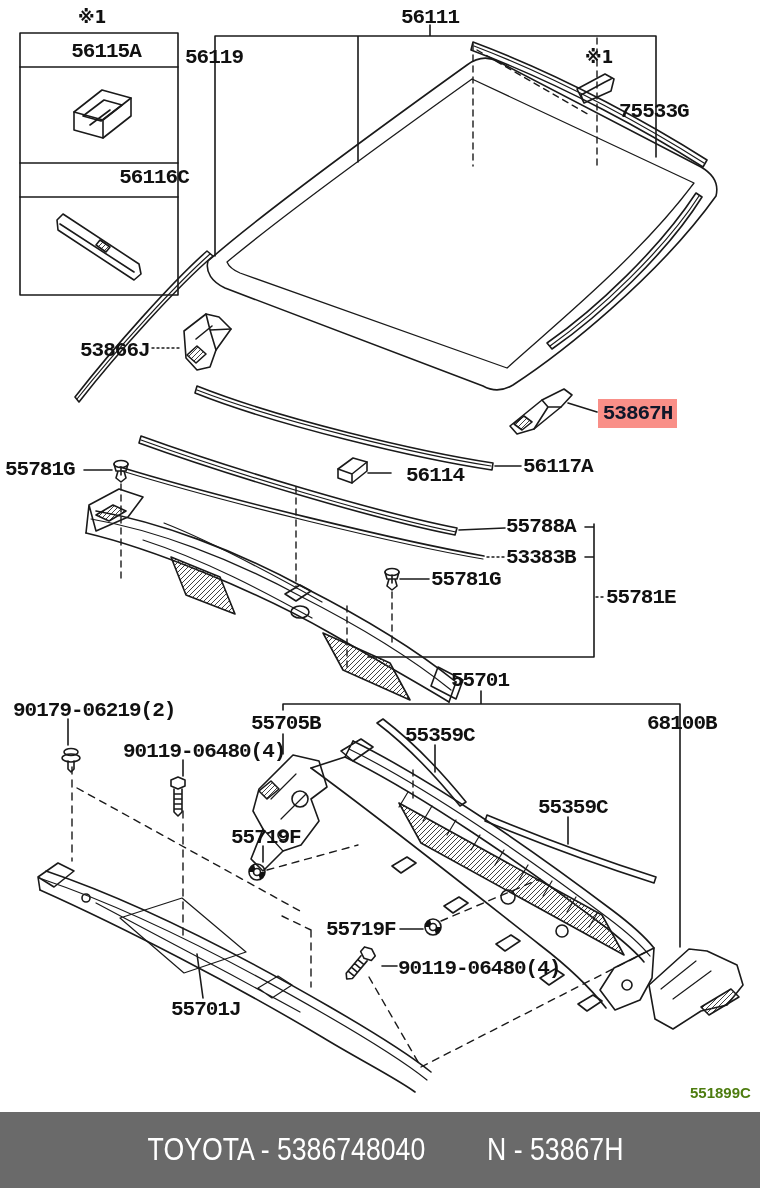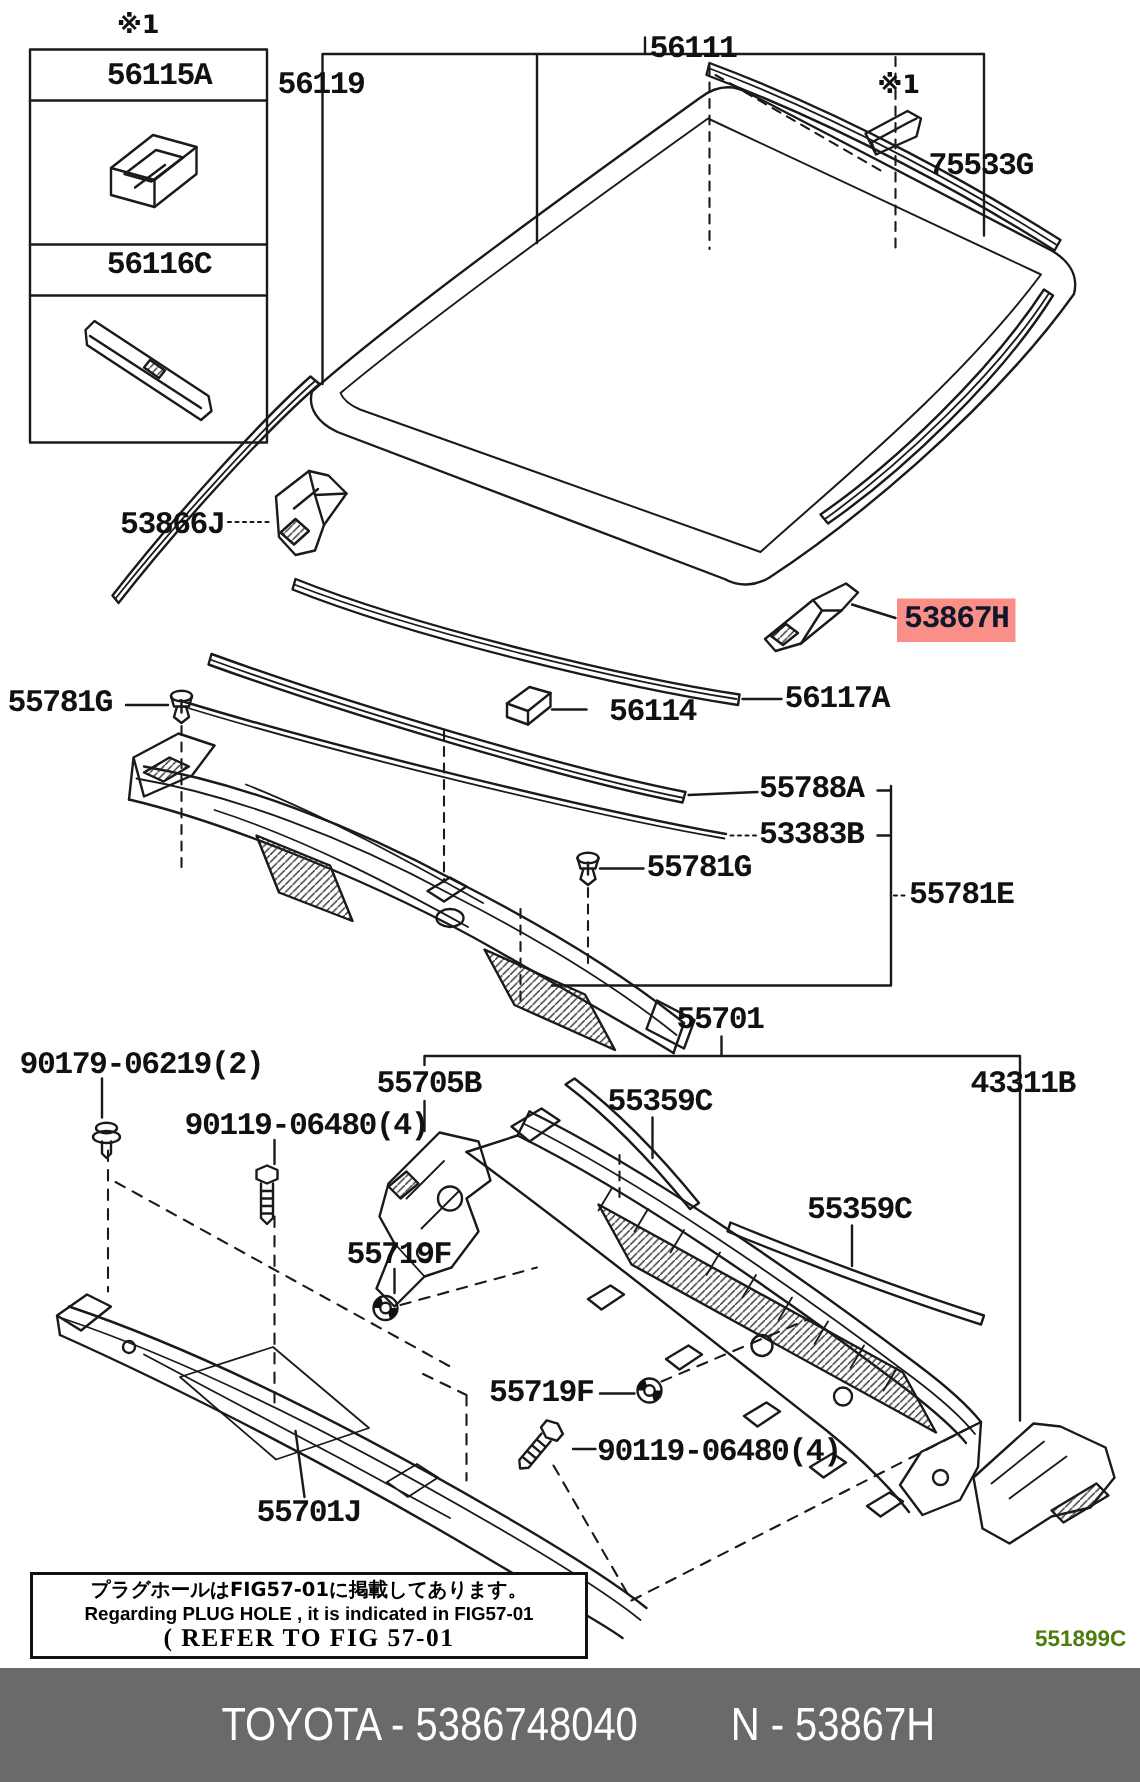--- a/index.html
+++ b/index.html
@@ -220,51 +220,46 @@
     <g stroke-dasharray="7 6" stroke-width="1.4">
       <path d="M72 767 V861 M183 811 V941 M267 870 L358 845 M441 921 L540 879"></path>
       <path d="M369 977 L421 1067 M421 1067 L648 951 M311 930 V987 M282 916 L311 930 M77 788 L300 911"></path>
     </g>
   </svg>
 
   <div class="ref" style="left:78px;top:8px;">※1</div>
   <div class="ref" style="left:585px;top:48px;">※1</div>
 
   <div class="cellhead" style="top:41px;">56115A</div>
-  <div class="cellhead" style="top:167px;">56116C</div>
+  <div class="cellhead" style="top:167px;padding-left:48px;">56116C</div>
 
   <div class="lbl" style="left:185px;top:47px;">56119</div>
-  <div class="lbl" style="left:401px;top:23px;margin-left:32px;">56111</div>
+  <div class="lbl" style="left:401px;top:7px;">56111</div>
   <div class="lbl" style="left:619px;top:101px;">75533G</div>
   <div class="lbl" style="left:80px;top:340px;">53866J</div>
   <div class="hl">53867H</div>
   <div class="lbl" style="left:406px;top:465px;">56114</div>
   <div class="lbl" style="left:523px;top:456px;">56117A</div>
   <div class="lbl" style="left:5px;top:459px;">55781G</div>
   <div class="lbl" style="left:506px;top:516px;">55788A</div>
   <div class="lbl" style="left:506px;top:547px;">53383B</div>
   <div class="lbl" style="left:431px;top:569px;">55781G</div>
   <div class="lbl" style="left:606px;top:587px;">55781E</div>
   <div class="lbl" style="left:451px;top:670px;">55701</div>
   <div class="lbl" style="left:13px;top:700px;">90179-06219(2)</div>
   <div class="lbl" style="left:251px;top:713px;">55705B</div>
   <div class="lbl" style="left:123px;top:741px;">90119-06480(4)</div>
-  <div class="lbl" style="left:647px;top:713px;">43311B</div>
+  <div class="lbl" style="left:647px;top:713px;">68100B</div>
   <div class="lbl" style="left:405px;top:725px;">55359C</div>
   <div class="lbl" style="left:538px;top:797px;">55359C</div>
   <div class="lbl" style="left:231px;top:827px;">55719F</div>
   <div class="lbl" style="left:326px;top:919px;">55719F</div>
   <div class="lbl" style="left:398px;top:958px;">90119-06480(4)</div>
   <div class="lbl" style="left:171px;top:999px;">55701J</div>
 
-  <div id="notebox">
-    <div class="jp">プラグホールはFIG57-01に掲載してあります。</div>
-    <div class="en">Regarding PLUG HOLE , it is indicated in FIG57-01</div>
-    <div class="rf">( REFER TO FIG 57-01</div>
-  </div>
 
   <div id="diagcode">551899C</div>
 
   <div id="footer">
     <span>TOYOTA - 5386748040</span>
     <span>N - 53867H</span>
   </div>
 
 </div>
 

